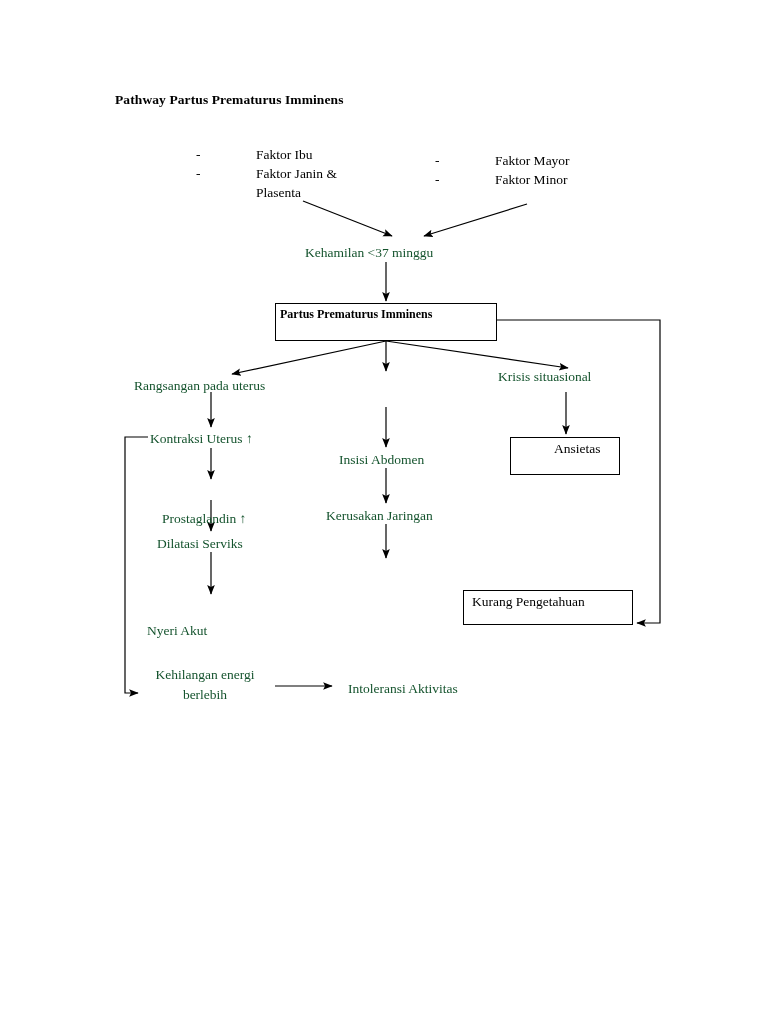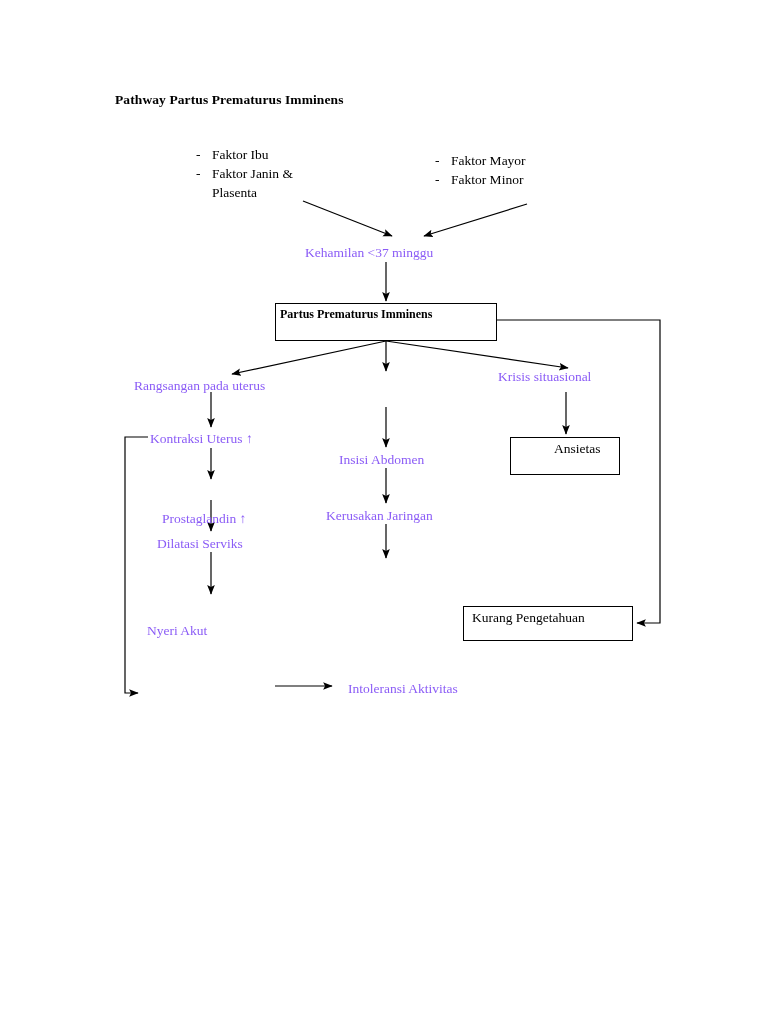--- a/index.html
+++ b/index.html
@@ -22,21 +22,21 @@
     left: 0;
     top: 0;
     width: 768px;
     height: 1024px;
     pointer-events: none;
   }
   .node {
     position: absolute;
     font-size: 13.5px;
     line-height: 1.45;
-    color: #8b5cf6;
+    color: #14532d;
     white-space: pre;
   }
   .node.center {
     text-align: center;
     white-space: normal;
   }
   .title {
     position: absolute;
     left: 115px;
     top: 92px;
@@ -52,20 +52,21 @@
   .factor-list .row {
     display: flex;
     align-items: flex-start;
   }
   .factor-list .dash {
     width: 16px;
     flex: 0 0 16px;
   }
   .factor-list .txt {
     white-space: pre-line;
+    margin-left: 44px;
   }
   .boxnode {
     position: absolute;
     border: 1px solid #000;
     box-sizing: border-box;
     font-size: 13.5px;
     padding: 3px 4px 0 4px;
     background: transparent;
   }
   .boxnode.bold {
@@ -148,22 +149,24 @@
   <div class="node" style="left:498px; top:367px;">Krisis situasional</div>
 
   <div class="node" style="left:150px; top:429px;">Kontraksi Uterus ↑</div>
   <div class="node" style="left:162px; top:509px;">Prostaglandin ↑</div>
   <div class="node" style="left:157px; top:534px;">Dilatasi Serviks</div>
   <div class="node" style="left:147px; top:621px;">Nyeri Akut</div>
 
   <div class="node" style="left:339px; top:450px;">Insisi Abdomen</div>
   <div class="node" style="left:326px; top:506px;text-align:right;">Kerusakan Jaringan</div>
 
+  <div class="node center" style="left:140px; top:665px; width:130px;">Kehilangan energi
+berlebih</div>
   <div class="node" style="left:348px; top:679px;">Intoleransi Aktivitas</div>
 
   <div class="boxnode bold" style="left:275px; top:303px; width:222px; height:38px;">Partus Prematurus Imminens</div>
 
 
   <div class="boxnode" style="left:510px; top:437px; width:110px; height:38px;padding-left:43px;">Ansietas</div>
 
-  <div class="boxnode" style="left:463px; top:606px; width:170px; height:35px;padding-left:8px;">Kurang Pengetahuan</div>
+  <div class="boxnode" style="left:463px; top:590px; width:170px; height:35px;padding-left:8px;">Kurang Pengetahuan</div>
 
 </div>
 
 </body></html>

